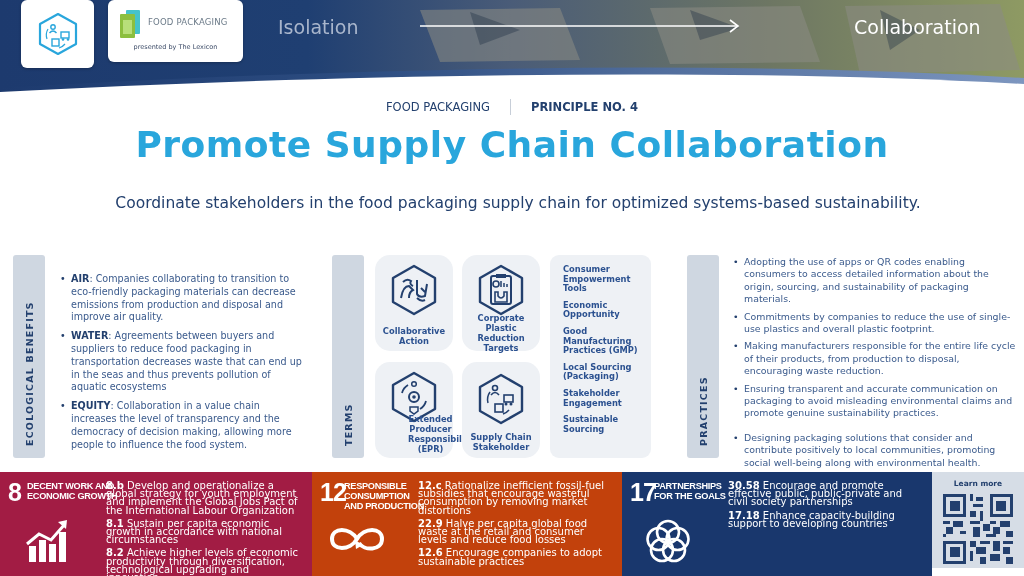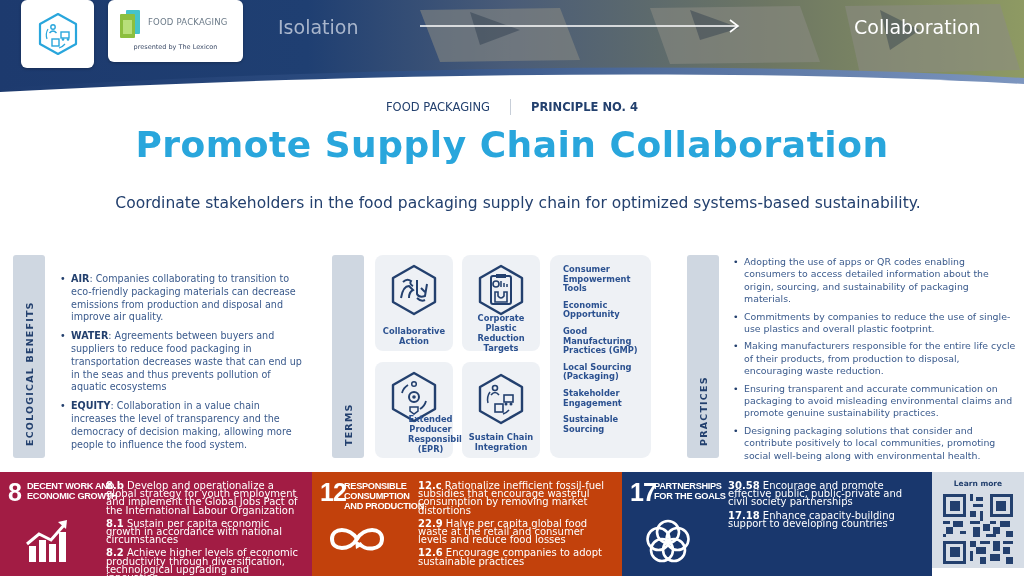--- a/index.html
+++ b/index.html
@@ -29,21 +29,21 @@
   
   .side-label { position: absolute; background: #cfd7e1; border-radius: 3px; }
   .side-label span { position: absolute; left: 50%; bottom: 12px; transform-origin: left bottom; transform: rotate(-90deg) translate(0, 50%); white-space: nowrap; font-size: 9.5px; font-weight: bold; letter-spacing: 1.2px; color: #23406e; }
 
   .bullets { position: absolute; list-style: none; color: #3a5a8c; font-size: 9.6px; line-height: 12.8px; }
   .bullets li { position: relative; padding-left: 13px; margin-bottom: 6px; }
   .bullets li::before { content: "•"; position: absolute; left: 2px; top: 0; color: #23406e; }
   .bullets b { color: #23406e; }
 
   
-  .term-card { position: absolute; background: #eef1f5; border-radius: 8px; text-align: center; }
+  .term-card { position: absolute; background: #eef1f5; border-radius: 15px; text-align: center; }
   .term-card .lbl { position: absolute; left: 0; width: 100%; font-size: 8.3px; font-weight: bold; color: #2b5190; line-height: 10px; }
   .term-card svg { position: absolute; left: 50%; transform: translateX(-50%); }
   .term-list { position: absolute; left: 550px; top: 255px; width: 101px; height: 203px; background: #eef1f5; border-radius: 9px; }
   .term-list div { font-size: 8.3px; font-weight: bold; color: #2b5190; line-height: 9.6px; margin-bottom: 7px; }
 
   
   .sdg { position: absolute; top: 472px; height: 104px; color: #fff; }
   .sdg .num { position: absolute; left: 8px; top: 6px; font-size: 25px; font-weight: bold; font-family: "Liberation Sans", sans-serif; letter-spacing: -1px; }
   .sdg .name { position: absolute; top: 9px; font-size: 9.2px; font-weight: bold; line-height: 10px; font-family: "Liberation Sans", sans-serif; letter-spacing: -0.3px; }
   .sdg .targets { position: absolute; top: 10px; font-size: 10px; line-height: 8.2px; }
@@ -181,42 +181,42 @@
     <svg width="50" height="52" viewBox="0 0 50 52" style="top:11px;">
       <path d="M25 2 L46 14 L46 38 L25 50 L4 38 L4 14 Z" fill="none" stroke="#23406e" stroke-width="2.4" stroke-linejoin="round"></path>
       <circle cx="19" cy="15" r="2.5" fill="none" stroke="#23406e" stroke-width="1.6"></circle>
       <path d="M15 22 Q19 17 23 22" fill="none" stroke="#23406e" stroke-width="1.6"></path>
       <rect x="28" y="22" width="9" height="7" fill="none" stroke="#23406e" stroke-width="1.6"></rect>
       <circle cx="30" cy="31" r="1.5" fill="#23406e"></circle>
         <circle cx="35" cy="31" r="1.5" fill="#23406e"></circle>
       <rect x="19" y="31" width="8" height="8" fill="none" stroke="#23406e" stroke-width="1.6"></rect>
       <path d="M12 30 A13 13 0 0 1 14 19 M33 37 A13 13 0 0 1 27 41" fill="none" stroke="#23406e" stroke-width="1.5"></path>
     </svg>
-    <div class="lbl" style="top:70px;">Sustain Chain Integration</div>
+    <div class="lbl" style="top:70px;">Supply Chain Stakeholder</div>
   </div>
 
   <div class="term-list">
     <div style="padding:10px 0 0 13px;">
       <div>Consumer Empowerment Tools</div>
       <div>Economic Opportunity</div>
       <div>Good Manufacturing Practices (GMP)</div>
       <div>Local Sourcing (Packaging)</div>
       <div>Stakeholder Engagement</div>
       <div>Sustainable Sourcing</div>
     </div>
   </div>
 
   <div class="side-label" style="left:687px; top:255px; width:32px; height:203px;">
     <span>PRACTICES</span>
   </div>
   <ul class="bullets" style="left:731px; top:256px; width:286px; font-size:9.4px; line-height:12.4px;">
     <li style="margin-bottom:5px;">Adopting the use of apps or QR codes enabling consumers to access detailed information about the origin, sourcing, and sustainability of packaging materials.</li>
     <li style="margin-bottom:5px;">Commitments by companies to reduce the use of single-use plastics and overall plastic footprint.</li>
     <li style="margin-bottom:5px;">Making manufacturers responsible for the entire life cycle of their products, from production to disposal, encouraging waste reduction.</li>
-    <li style="margin-bottom:5px;">Ensuring transparent and accurate communication on packaging to avoid misleading environmental claims and promote genuine sustainability practices.</li>
+    <li style="margin-bottom:12px;">Ensuring transparent and accurate communication on packaging to avoid misleading environmental claims and promote genuine sustainability practices.</li>
     <li style="margin-bottom:5px;">Designing packaging solutions that consider and contribute positively to local communities, promoting social well-being along with environmental health.</li>
   </ul>
 
   <div class="sdg" style="left:0; width:312px; background:#a21c44;">
     <div class="num">8</div>
     <div class="name" style="left:27px;">
       <div>DECENT WORK AND</div>
         <div>ECONOMIC GROWTH</div>
     </div>
     <svg width="46" height="46" viewBox="0 0 46 46" style="left:25px; top:44px;">

